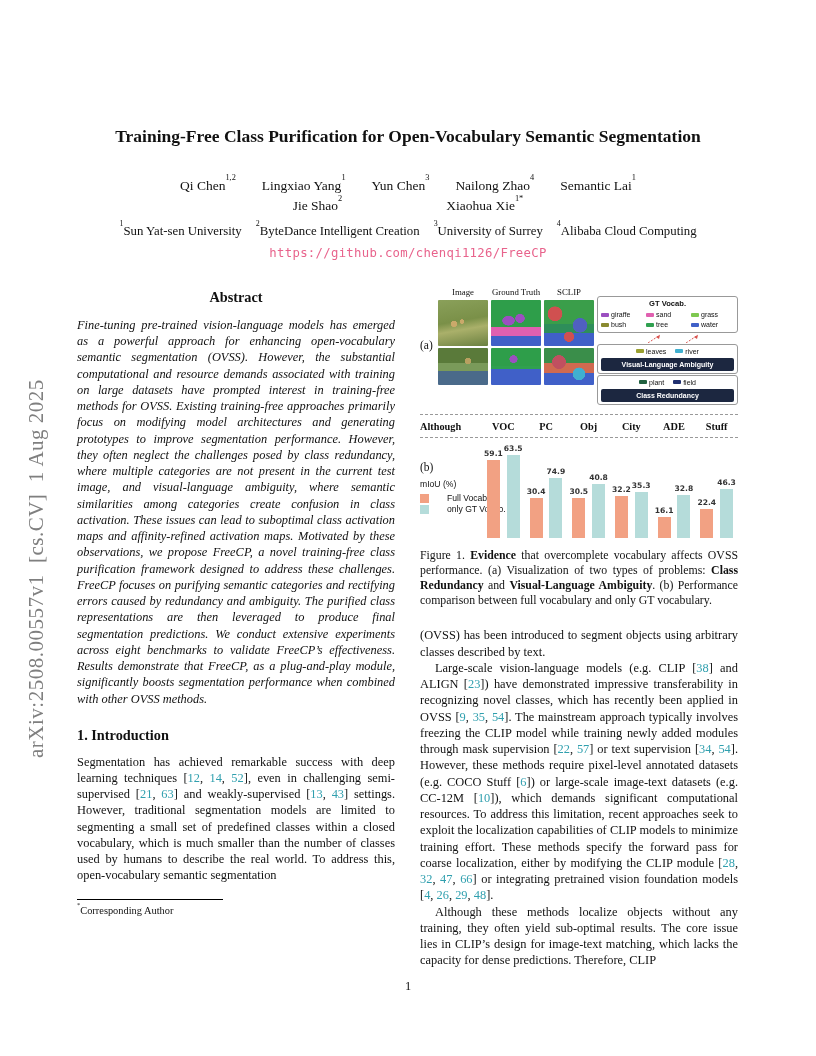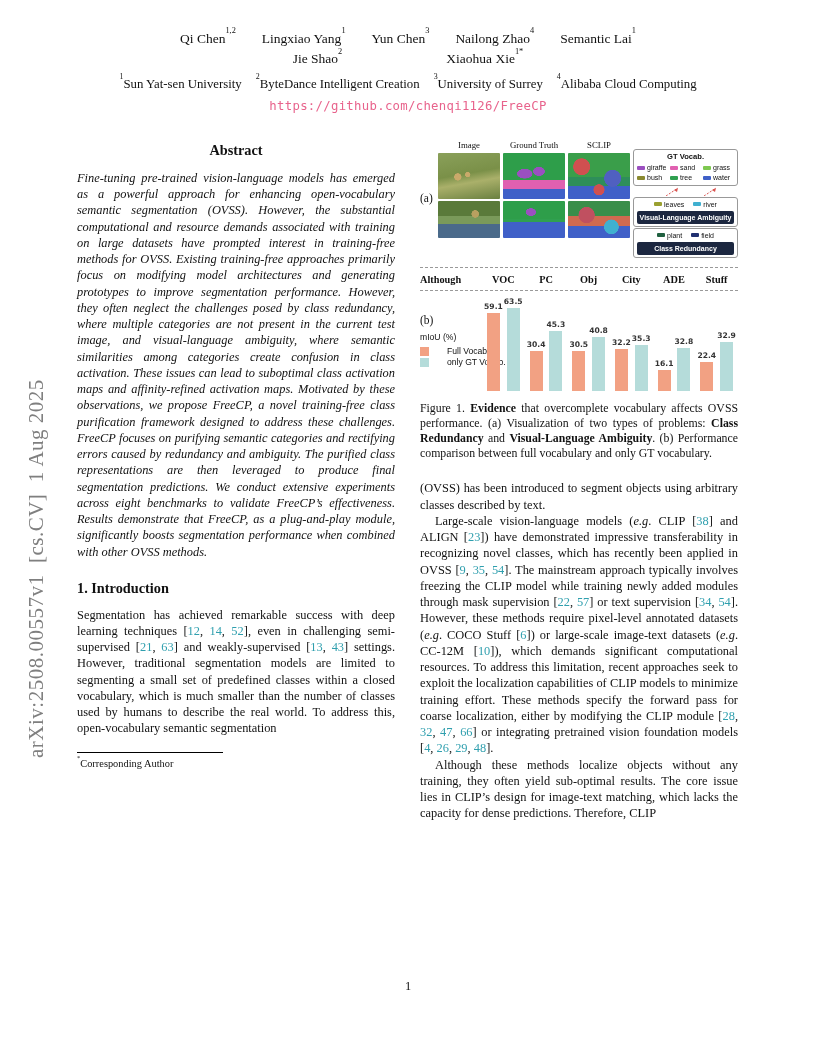--- a/index.html
+++ b/index.html
@@ -36,33 +36,33 @@
 
   .columns { display: flex; gap: 25px; margin: 26px 77px 1px; }
   .col { width: 318px; font-size: 12.4px; line-height: 1.31; text-align: justify; }
 
   .abs-head { text-align: center; font-weight: bold; font-size: 14.3px; margin: 2px 0 10px; }
   .abstract { font-style: italic; }
   .sec-head { font-weight: bold; font-size: 14.3px; margin: 19px 0 9px; text-align: left; }
   p { margin: 0; }
   .indent { text-indent: 15px; }
   .cite { color: #2f9fae; }
-  .it { font-style: italic; }
+  .it { }
   .b { font-weight: bold; }
 
   .footnote { margin-top: 15px; font-size: 10.4px; text-align: left; }
   .footnote-rule { width: 146px; border-top: 1px solid #000; margin-bottom: 4px; }
 
   .pageno { position: absolute; bottom: 62px; left: 0; width: 100%; text-align: center; font-size: 12.5px; }
 
   
   .fig { margin-bottom: 2px; }
   .fig-a { display: flex; gap: 3px; }
   .fig-a-label { width: 15px; display: flex; align-items: center; font-size: 11.5px; }
-  .img-col { width: 62px; display: flex; flex-direction: column; gap: 2px; }
+  .img-col { width: 50px; display: flex; flex-direction: column; gap: 2px; }
   .img-col-header { font-size: 8.8px; text-align: center; height: 12px; line-height: 12px; white-space: nowrap; }
   .seg-img { width: 100%; border-radius: 1px; }
   .seg-top { height: 46px; }
   .seg-bottom { height: 37px; }
 
   .img-photo1 { background:
     radial-gradient(circle at 32% 52%, #caa96a 0 7%, transparent 8%),
     radial-gradient(circle at 48% 47%, #caa96a 0 6%, transparent 7%),
     linear-gradient(170deg, #8aa05a 0%, #7a9048 45%, #aab06a 62%, #6a8040 100%); }
   .img-photo2 { background:
@@ -120,20 +120,21 @@
   .fig-caption { margin-top: 10px; font-size: 11.8px; line-height: 1.29; text-align: justify; }
   .right-para1 { margin-top: 19px; }
 </style>
 </head>
 <body>
 
 <div class="page">
 
   <div class="arxiv-strip">arXiv:2508.00557v1  [cs.CV]  1 Aug 2025</div>
 
+  <div class="title">Training-Free Class Purification for Open-Vocabulary Semantic Segmentation</div>
 
   <div class="authors">
     <div class="row row1"><span class="author"><span>Qi Chen</span><sup>1,2</sup></span><span class="author"><span>Lingxiao Yang</span><sup>1</sup></span><span class="author"><span>Yun Chen</span><sup>3</sup></span><span class="author"><span>Nailong Zhao</span><sup>4</sup></span><span class="author"><span>Semantic Lai</span><sup>1</sup></span></div>
     <div class="row row2"><span class="author"><span>Jie Shao</span><sup>2</sup></span><span class="author"><span>Xiaohua Xie</span><sup>1*</sup></span></div>
   </div>
 
   <div class="affils"><span class="affil"><sup>1</sup>Sun Yat-sen University</span><span class="affil"><sup>2</sup>ByteDance Intelligent Creation</span><span class="affil"><sup>3</sup>University of Surrey</span><span class="affil"><sup>4</sup>Alibaba Cloud Computing</span></div>
 
   <div class="paper-link">https://github.com/chenqi1126/FreeCP</div>
 
@@ -270,21 +271,21 @@
                     <div class="bar-val">63.5</div>
                     <div class="bar" style="height: 83px; background: rgb(181, 220, 218);"></div>
                   </div>
                 </div>
                 <div class="bar-group">
                   <div class="bar-wrap">
                     <div class="bar-val">30.4</div>
                     <div class="bar" style="height: 40px; background: rgb(242, 161, 131);"></div>
                   </div>
                   <div class="bar-wrap">
-                    <div class="bar-val">45.3</div>
+                    <div class="bar-val">74.9</div>
                     <div class="bar" style="height: 60px; background: rgb(181, 220, 218);"></div>
                   </div>
                 </div>
                 <div class="bar-group">
                   <div class="bar-wrap">
                     <div class="bar-val">30.5</div>
                     <div class="bar" style="height: 40px; background: rgb(242, 161, 131);"></div>
                   </div>
                   <div class="bar-wrap">
                     <div class="bar-val">40.8</div>
@@ -310,21 +311,21 @@
                     <div class="bar-val">32.8</div>
                     <div class="bar" style="height: 43px; background: rgb(181, 220, 218);"></div>
                   </div>
                 </div>
                 <div class="bar-group">
                   <div class="bar-wrap">
                     <div class="bar-val">22.4</div>
                     <div class="bar" style="height: 29px; background: rgb(242, 161, 131);"></div>
                   </div>
                   <div class="bar-wrap">
-                    <div class="bar-val">32.9</div>
+                    <div class="bar-val">46.3</div>
                     <div class="bar" style="height: 49px; background: rgb(181, 220, 218);"></div>
                   </div>
                 </div>
               </div>
           </div>
         </div>
 
         <div class="fig-caption"><span>Figure 1. </span><span class="b">Evidence</span><span> that overcomplete vocabulary affects OVSS performance. (a) Visualization of two types of problems: </span><span class="b">Class Redundancy</span><span> and </span><span class="b">Visual-Language Ambiguity</span><span>. (b) Performance comparison between full vocabulary and only GT vocabulary.</span></div>
       </div>
 

